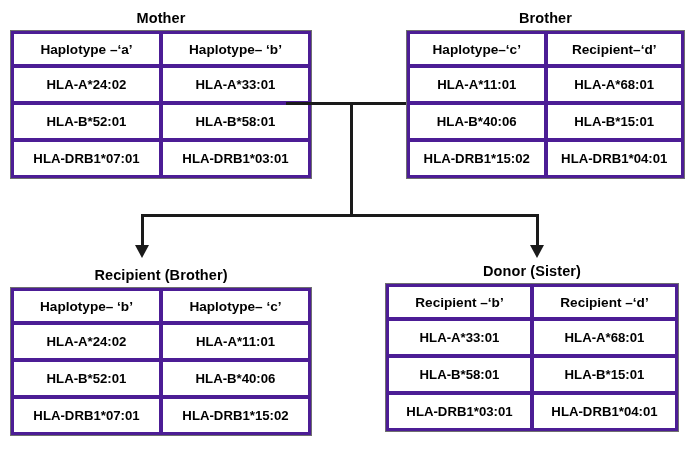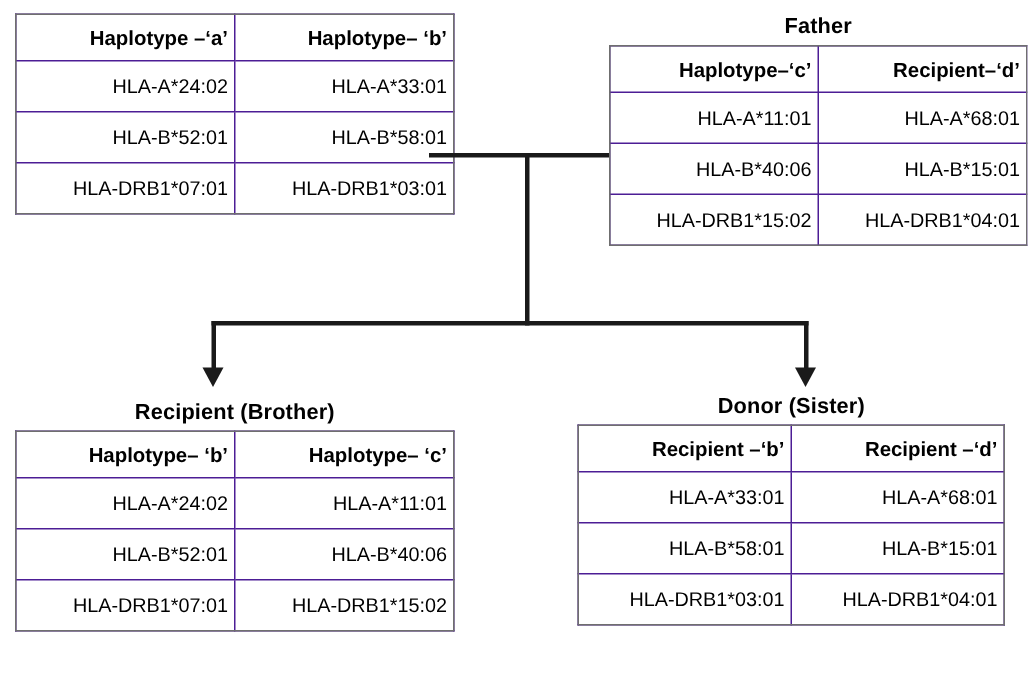--- a/index.html
+++ b/index.html
@@ -35,35 +35,35 @@
     line-height: 18px;
     margin-bottom: 3px;
     white-space: nowrap;
   }
   table.hla-table {
     border-collapse: collapse;
     table-layout: fixed;
     background: #ffffff;
   }
   table.hla-table td {
-    border: 1px solid #4c1d95;
-    text-align: right;
+    border: 4px solid #4c1d95;
+    text-align: center;
     vertical-align: middle;
     font-size: 13.2px;
     padding: 0 4px;
     white-space: nowrap;
   }
   table.hla-table tr.header-row td {
     font-weight: bold;
     font-size: 13.6px;
     height: 30px;
   }
   table.hla-table tr.allele-row td {
     height: 33px;
-    font-weight: normal;
+    font-weight: bold;
   }
   
   table.hla-table {
     outline: 1px solid #6f6f6f;
     outline-offset: -1px;
   }
 
   
   .tbl-mother td    { width: 137px; }
   .tbl-father td    { width: 133px; margin-top: 25px; }
@@ -108,20 +108,21 @@
   }
   #arrow-left  { left: 135px; top: 245px; }
   #arrow-right { left: 530px; top: 245px; }
 </style>
 </head>
 <body>
 
 <div class="canvas">
 
   <div class="hla-block" id="block-mother">
+    <div class="block-title">Mother</div>
     <table class="hla-table tbl-mother">
       <tbody>
           <tr class="header-row">
         <td>Haplotype –‘a’</td>
         <td>Haplotype– ‘b’</td>
       </tr>
       <tr class="allele-row">
         <td>HLA-A*24:02</td>
         <td>HLA-A*33:01</td>
       </tr>
@@ -131,21 +132,21 @@
       </tr>
       <tr class="allele-row">
         <td>HLA-DRB1*07:01</td>
         <td>HLA-DRB1*03:01</td>
       </tr>
     </tbody>
       </table>
   </div>
 
   <div class="hla-block" id="block-father">
-    <div class="block-title">Father</div>
+    <div class="block-title">Brother</div>
     <table class="hla-table tbl-father">
       <tbody>
           <tr class="header-row">
         <td>Haplotype–‘c’</td>
         <td>Recipient–‘d’</td>
       </tr>
       <tr class="allele-row">
         <td>HLA-A*11:01</td>
         <td>HLA-A*68:01</td>
       </tr>

